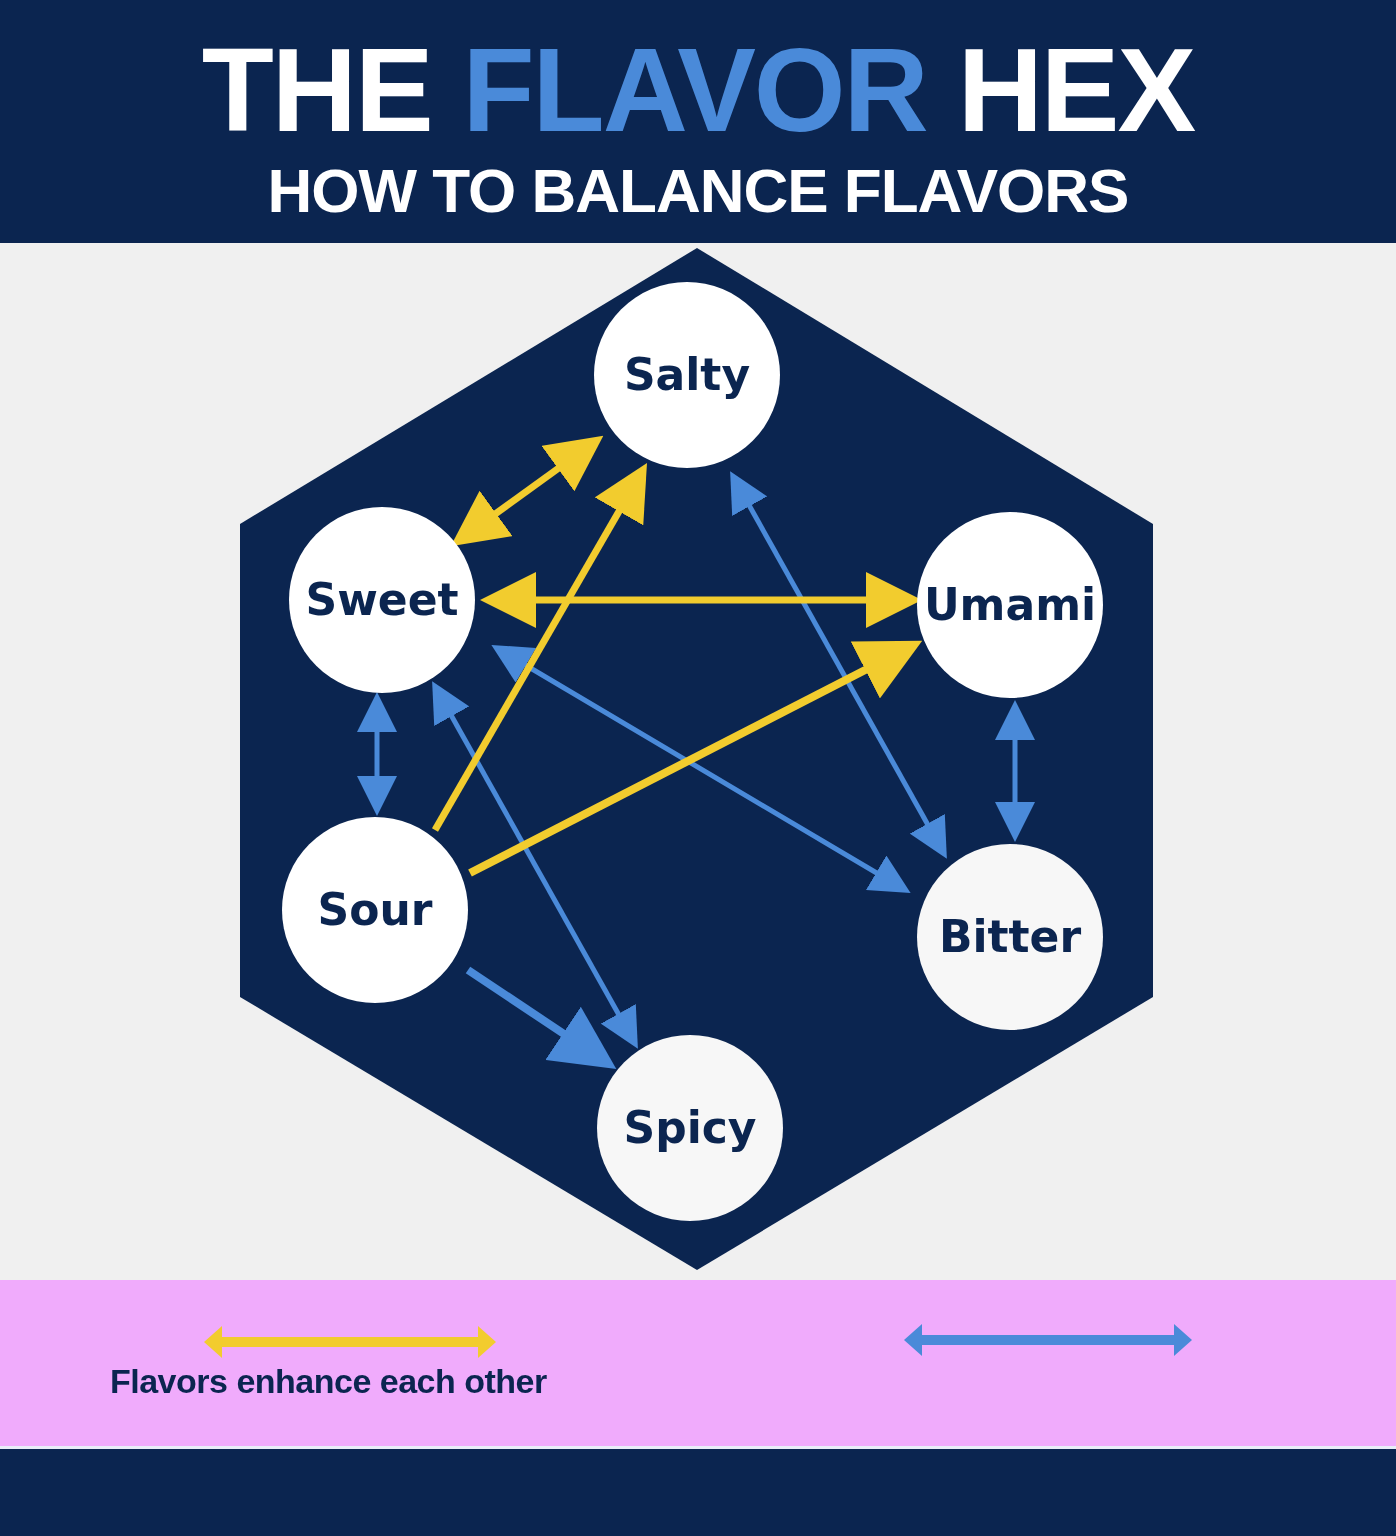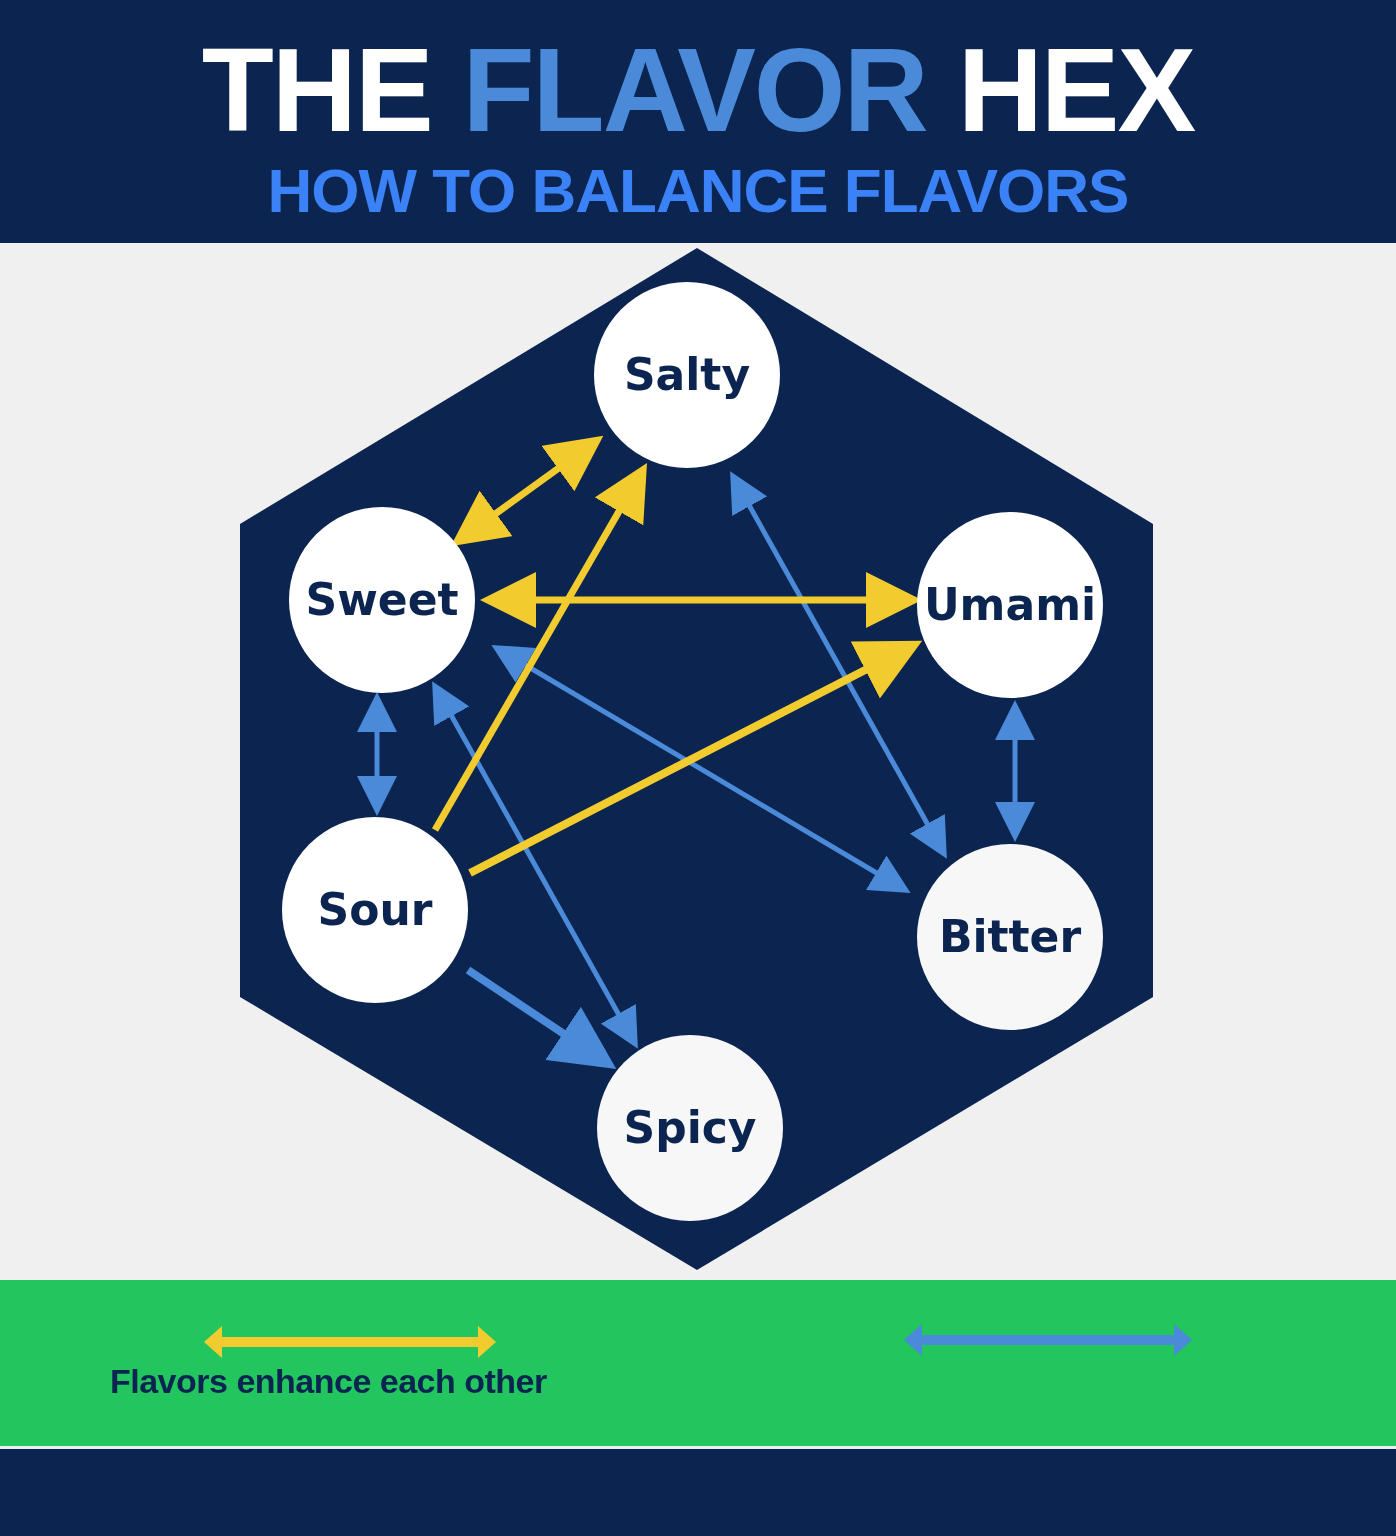--- a/index.html
+++ b/index.html
@@ -3,24 +3,24 @@
 <meta charset="utf-8">
 <style>
   html, body { margin:0; padding:0; }
   body { width:1396px; height:1536px; position:relative; background:#f0f0f0; overflow:hidden;
          font-family:"Liberation Sans","DejaVu Sans",sans-serif; }
   .header { position:absolute; left:0; top:0; width:1396px; height:243px; background:#0b2550; }
   .title { position:absolute; left:0; width:1396px; top:30px; text-align:center; font-size:118px;
            font-weight:bold; color:#ffffff; letter-spacing:-2px; line-height:120px; }
   .title .accent { color:#4a8ad9;margin-top:13px; }
   .subtitle { position:absolute; left:0; width:1396px; top:158px; text-align:center; font-size:62px;
-              font-weight:bold; color:#3b82f6; letter-spacing:-1px; line-height:66px; }
+              font-weight:bold; color:#ffffff; letter-spacing:-1px; line-height:66px; }
   .diagram { position:absolute; left:0; top:0; width:1396px; height:1536px; }
   .node-label { font-family:"DejaVu Sans","Liberation Sans",sans-serif; font-weight:bold; fill:#0b2550; }
-  .legend { position:absolute; left:0; top:1280px; width:1396px; height:166px; background:#22c55e; }
+  .legend { position:absolute; left:0; top:1280px; width:1396px; height:166px; background:#f0abfc; }
   .legend-item { position:absolute; top:0; height:166px; }
   .legend-text { position:absolute; font-size:34px; font-weight:bold; color:#0b2550; white-space:nowrap; letter-spacing:-0.5px; }
   .footer { position:absolute; left:0; top:1446px; width:1396px; height:90px; background:#0b2550; border-top:3px solid #e8eef8; box-sizing:border-box; }
 </style>
 </head>
 <body>
 
 <div class="header">
   <div class="title"><span>THE </span><span class="accent">FLAVOR</span><span> HEX</span></div>
   <div class="subtitle">HOW TO BALANCE FLAVORS</div>

